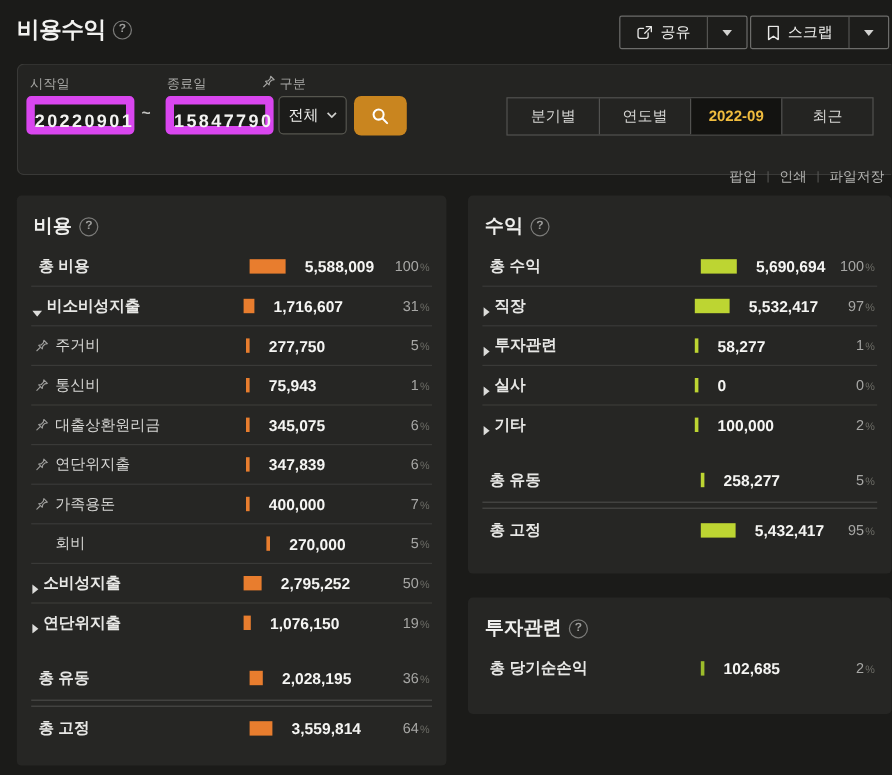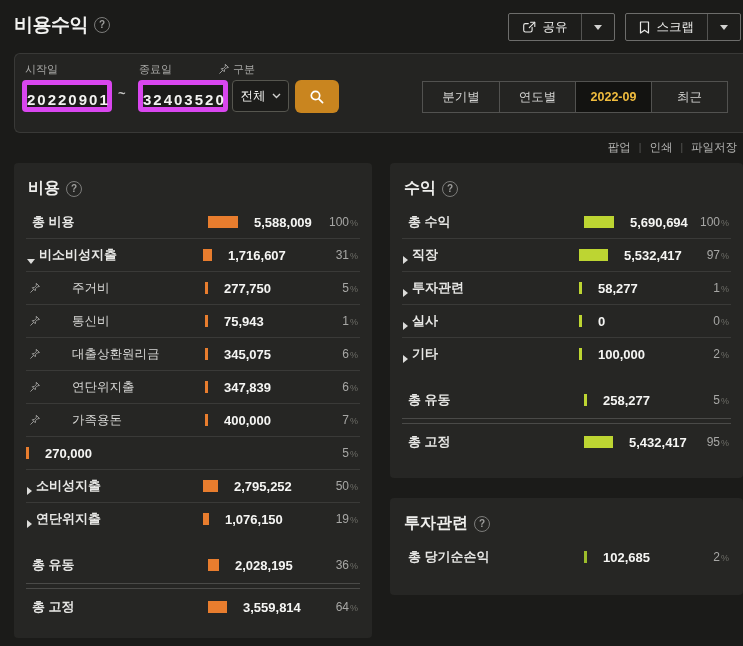--- a/index.html
+++ b/index.html
@@ -8,33 +8,33 @@
     background:#1b1b19;
     font-family:"Liberation Sans","DejaVu Sans",sans-serif;
     -webkit-font-smoothing:antialiased;
   }
   
   .topbar{position:absolute;left:14px;top:12px;display:flex;align-items:center;gap:6px;}
   .page-title{font-size:19px;font-weight:bold;color:#f2f2f0;letter-spacing:-0.5px;}
   .help{display:inline-block;width:14px;height:14px;border:1px solid #7c7c7a;border-radius:50%;
         color:#9e9e9c;font-size:10px;line-height:14px;text-align:center;font-weight:bold;}
   .help::before{content:"?";}
-  .top-actions{position:absolute;top:13px;right:2px;display:flex;gap:10px;}
+  .top-actions{position:absolute;top:13px;right:2px;display:flex;gap:2px;}
   .splitbtn{display:flex;border:1px solid #6d6d6b;border-radius:2px;background:#1d1d1b;height:28px;box-sizing:border-box;}
   .splitbtn .main{display:flex;align-items:center;gap:7px;padding:0 13px;color:#ededeb;font-size:12.5px;
                   border-right:1px solid #545452;cursor:pointer;}
   .splitbtn .dd{width:32px;display:flex;align-items:center;justify-content:center;cursor:pointer;}
   .caret{width:0;height:0;border-left:4px solid transparent;border-right:4px solid transparent;border-top:5px solid #d2d2d0;}
   
-  .filterbar{position:absolute;left:14px;right:0;top:53px;height:80px;background:#242422;
+  .filterbar{position:absolute;left:14px;right:0;top:53px;height:93px;background:#242422;
              border:1px solid #39393７;border:1px solid #393937;border-right:none;border-radius:6px 0 0 6px;box-sizing:border-box;}
   .f-label{position:absolute;top:8px;font-size:11px;color:#a8a8a6;}
   .lbl-start{left:10px;} .lbl-end{left:124px;}
   .lbl-cat{left:218px;} .pin-cat{position:absolute;top:7px;left:203px;}
-  .dateinput{position:absolute;top:26px;height:32px;width:90px;background:#1c1c1a;border:5px solid #d946ef;
+  .dateinput{position:absolute;top:26px;height:32px;width:90px;background:#1c1c1a;border:7px solid #d946ef;
              border-radius:4px;box-sizing:border-box;color:#f3f3f1;font-weight:bold;font-size:15px;
              letter-spacing:2px;text-align:center;line-height:30px;cursor:text;}
   .di-start{left:7px;} .di-end{left:123px;}
   .tilde{position:absolute;left:103px;top:32px;color:#c2c2c0;font-weight:bold;font-size:13px;}
   .selectbox{position:absolute;left:217px;top:26px;width:57px;height:32px;background:#1c1c1a;
              border:1px solid #56564f;border-radius:4px;box-sizing:border-box;display:flex;align-items:center;
              justify-content:center;gap:6px;color:#f0f0ee;font-size:12.5px;cursor:pointer;}
   .searchbtn{position:absolute;left:280px;top:26px;width:44px;height:33px;border:none;border-radius:6px;
              display:flex;align-items:center;justify-content:center;cursor:pointer;}
   
@@ -54,21 +54,21 @@
   .right-col{flex:1;display:flex;flex-direction:column;gap:20px;}
   .panel-revenue{height:315px;}
   .panel-net{height:97px;}
   .panel h2{margin:15px 0 7px 0;padding-left:2px;font-size:16px;color:#eeeeec;font-weight:bold;
             display:flex;align-items:center;gap:6px;}
   .row{display:flex;align-items:center;height:32px;}
   .row .lbl{width:176px;flex:none;display:flex;align-items:center;font-size:13px;color:#e7e7e5;overflow:hidden;}
   .row-total .lbl,.row-cat .lbl{font-weight:bold;align-items:flex-end;}
   .row-total .lbl{padding-left:6px;}
   .row-cat .lbl{padding-left:1px;}
-  .row-sub .lbl{font-weight:normal;color:#d7d7d5;font-size:12.5px;padding-left:3px;gap:26px;}
+  .row-sub .lbl{font-weight:normal;color:#d7d7d5;font-size:12.5px;padding-left:3px;}
   .row-sub.nopin .lbl{padding-left:20px;}
   .arw{margin-right:4px;flex:none;}
   .arw-down{width:0;height:0;border-left:4px solid transparent;border-right:4px solid transparent;border-top:5px solid #dcdcda;}
   .arw-right{width:0;height:0;border-top:4px solid transparent;border-bottom:4px solid transparent;border-left:5px solid #dcdcda;}
   .pin{margin-right:5px;flex:none;display:inline-flex;cursor:pointer;}
   .bar{height:12px;flex:none;}
   .val{font-size:13px;font-weight:bold;color:#f5f5f3;margin-left:16px;white-space:nowrap;}
   .pct{margin-left:auto;padding-right:2px;font-size:12px;color:#a7a7a5;white-space:nowrap;text-align:right;}
   .pct .sym{font-size:9px;color:#6c6c66;margin-left:1px;}
   .sep{border-top:1px solid #3a3a38;}
@@ -124,21 +124,21 @@
         <g fill="none" stroke="#a3a3a1" stroke-width="1.1" stroke-linejoin="round" stroke-linecap="round">
           <path d="M8.8 1.8l3.4 3.4-2.5.5-2 2-.4 2.5-3.5-3.5 2.5-.4 2-2z"></path>
           <path d="M5.3 8.7 2 12"></path>
         </g>
       </svg>
   </span>
   <span class="f-label lbl-cat">구분</span>
 
   <div class="dateinput di-start">20220901</div>
   <span class="tilde">~</span>
-  <div class="dateinput di-end">32403520</div>
+  <div class="dateinput di-end">15847790</div>
 
   <div class="selectbox">
     <span>전체</span>
     <svg width="9" height="6" viewBox="0 0 9 6">
         <path d="M1 1l3.5 3.5L8 1" fill="none" stroke="#d0d0ce" stroke-width="1.4"></path>
       </svg>
   </div>
 
   <button class="searchbtn" style="background: rgb(201, 133, 31);">
     <svg width="16" height="16" viewBox="0 0 16 16">
@@ -268,20 +268,23 @@
               </svg>
             </span>
             <span>가족용돈</span>
           </span>
           <span class="bar" style="width: 3px; background: rgb(232, 125, 46);"></span>
           <span class="val">400,000</span>
           <span class="pct"><span>7</span><span class="sym">%</span></span>
         </div>
         <div class="sep"></div>
         <div class="row row-sub nopin">
+          <span class="lbl">
+            <span>회비</span>
+          </span>
           <span class="bar" style="width: 3px; background: rgb(232, 125, 46);"></span>
           <span class="val">270,000</span>
           <span class="pct"><span>5</span><span class="sym">%</span></span>
         </div>
         <div class="sep"></div>
         <div class="row row-cat">
           <span class="lbl">
             <span class="arw arw-right"></span>
             <span>소비성지출</span>
           </span>

